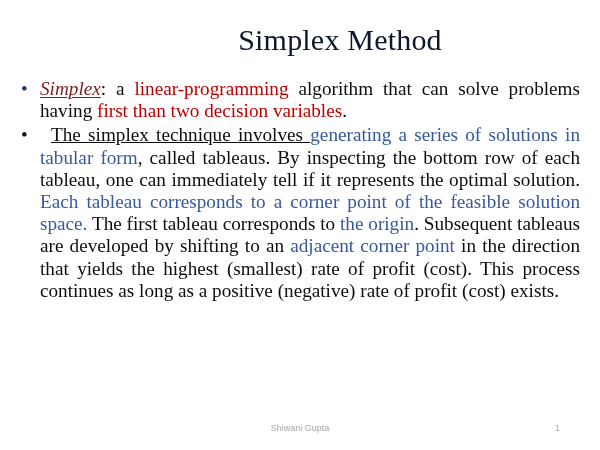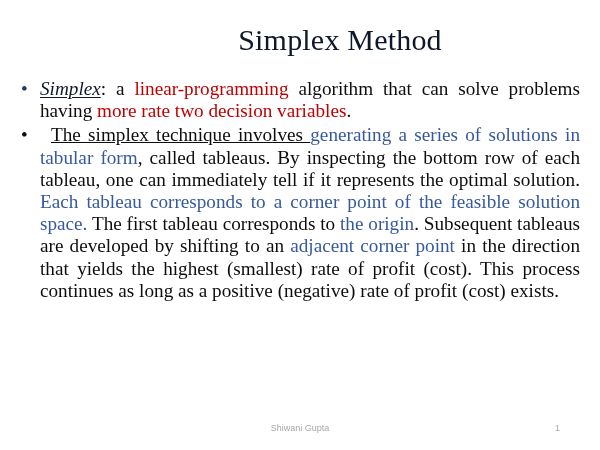--- a/index.html
+++ b/index.html
@@ -73,21 +73,21 @@
     hyphens: none;
   }
   
   .para.j-all { text-align-last: left; }
 
   .tx-red   { color: #c00000; margin-top: 12px; }
   .tx-blue  { color: #36599e; }
   .tx-black { color: #0d0d0d; }
 
   .term {
-    color: #0f172a;
+    color: #7f1d1d;
     font-style: italic;
     text-decoration: underline;
     text-underline-offset: 2px;
   }
 
   .indent-lead { padding-left: 11px; text-decoration: underline; }
 
   .footer {
     position: absolute;
     left: 0;
@@ -118,21 +118,21 @@
 <body>
 
 <div class="slide">
 
   <div class="slide-title">Simplex Method</div>
 
   <div class="body-block">
 
     <div class="bullet-row">
       <span class="bullet-mark navy">•</span>
-      <p class="para j-all"><span class="term">Simplex</span><span class="tx-black">: a </span><span class="tx-red">linear-programming</span><span class="tx-black"> algorithm that can solve problems having </span><span class="tx-red">more rate two decision variables</span><span class="tx-black">.</span></p>
+      <p class="para j-all"><span class="term">Simplex</span><span class="tx-black">: a </span><span class="tx-red">linear-programming</span><span class="tx-black"> algorithm that can solve problems having </span><span class="tx-red">first than two decision variables</span><span class="tx-black">.</span></p>
     </div>
 
     <div class="bullet-row">
       <span class="bullet-mark black">•</span>
       <p class="para j-all"><span class="tx-black indent-lead">The simplex technique involves </span><span class="tx-blue">generating a series of solutions in tabular form</span><span class="tx-black">, called tableaus. By inspecting the bottom row of each tableau, one can immediately tell if it represents the optimal solution. </span><span class="tx-blue">Each tableau corresponds to a corner point of the feasible solution space.</span><span class="tx-black"> The first tableau corresponds to </span><span class="tx-blue">the origin</span><span class="tx-black">. Subsequent tableaus are developed by shifting to an </span><span class="tx-blue">adjacent corner point</span><span class="tx-black"> in the direction that yields the highest (smallest) rate of profit (cost). This process continues as long as a positive (negative) rate of profit (cost) exists.</span></p>
     </div>
 
   </div>
 
   <div class="footer">

